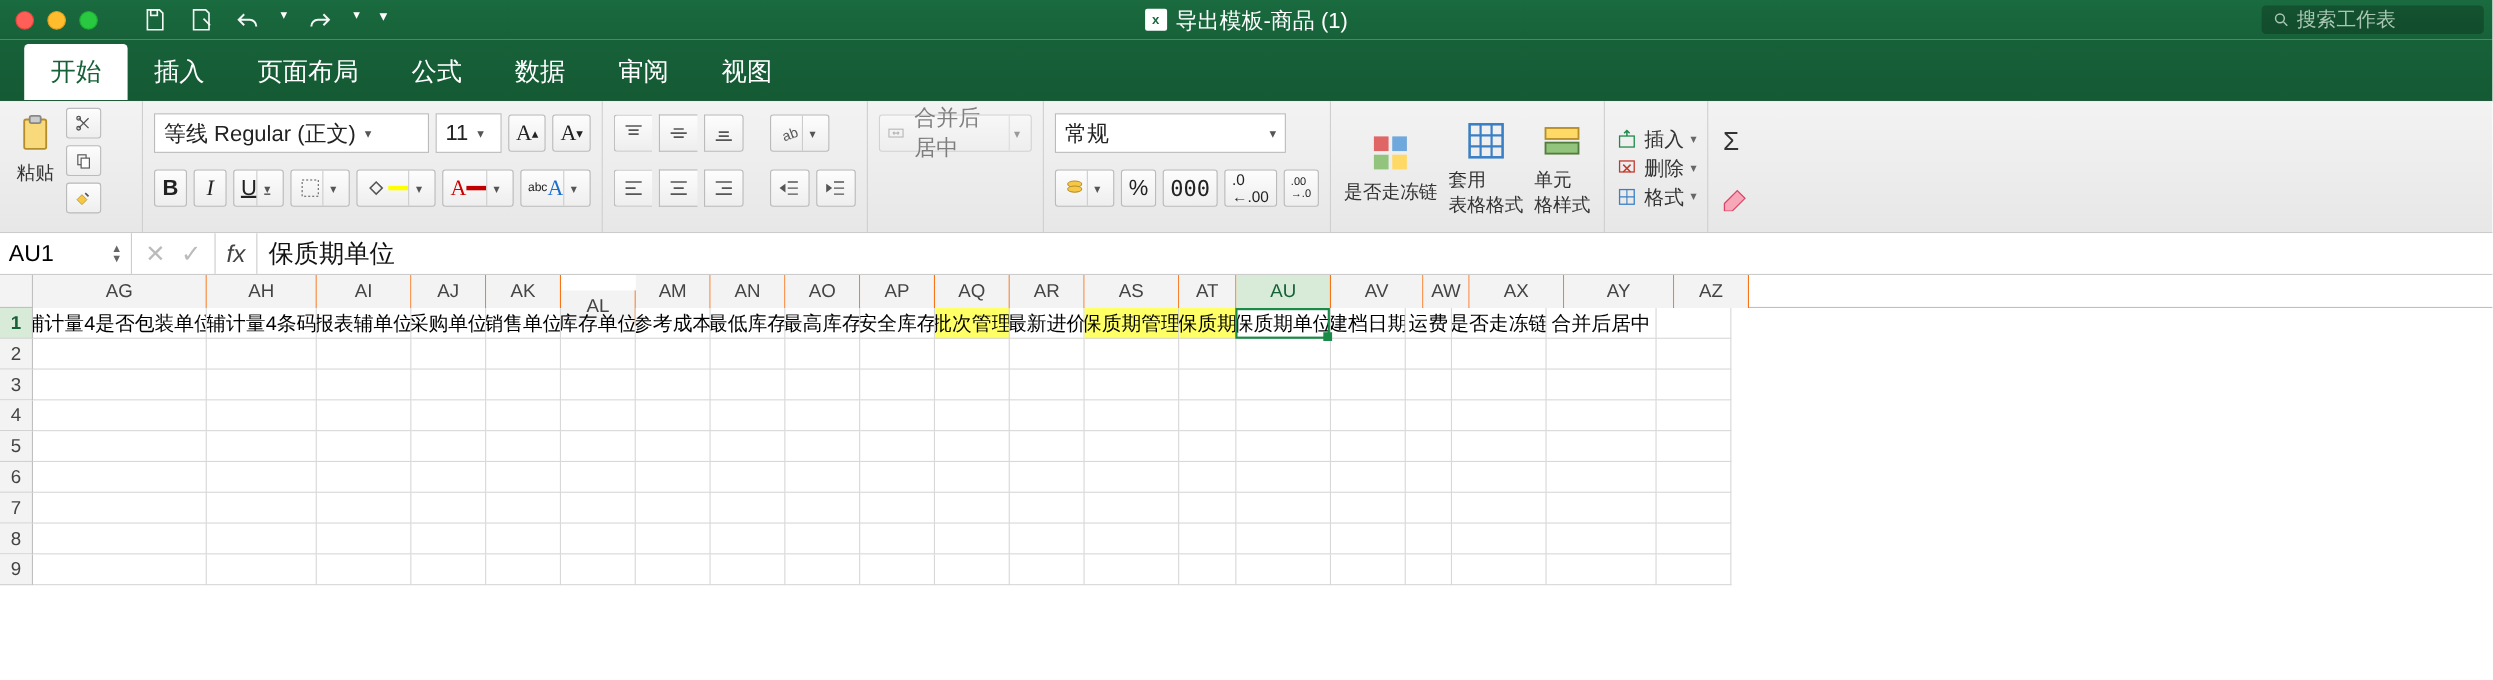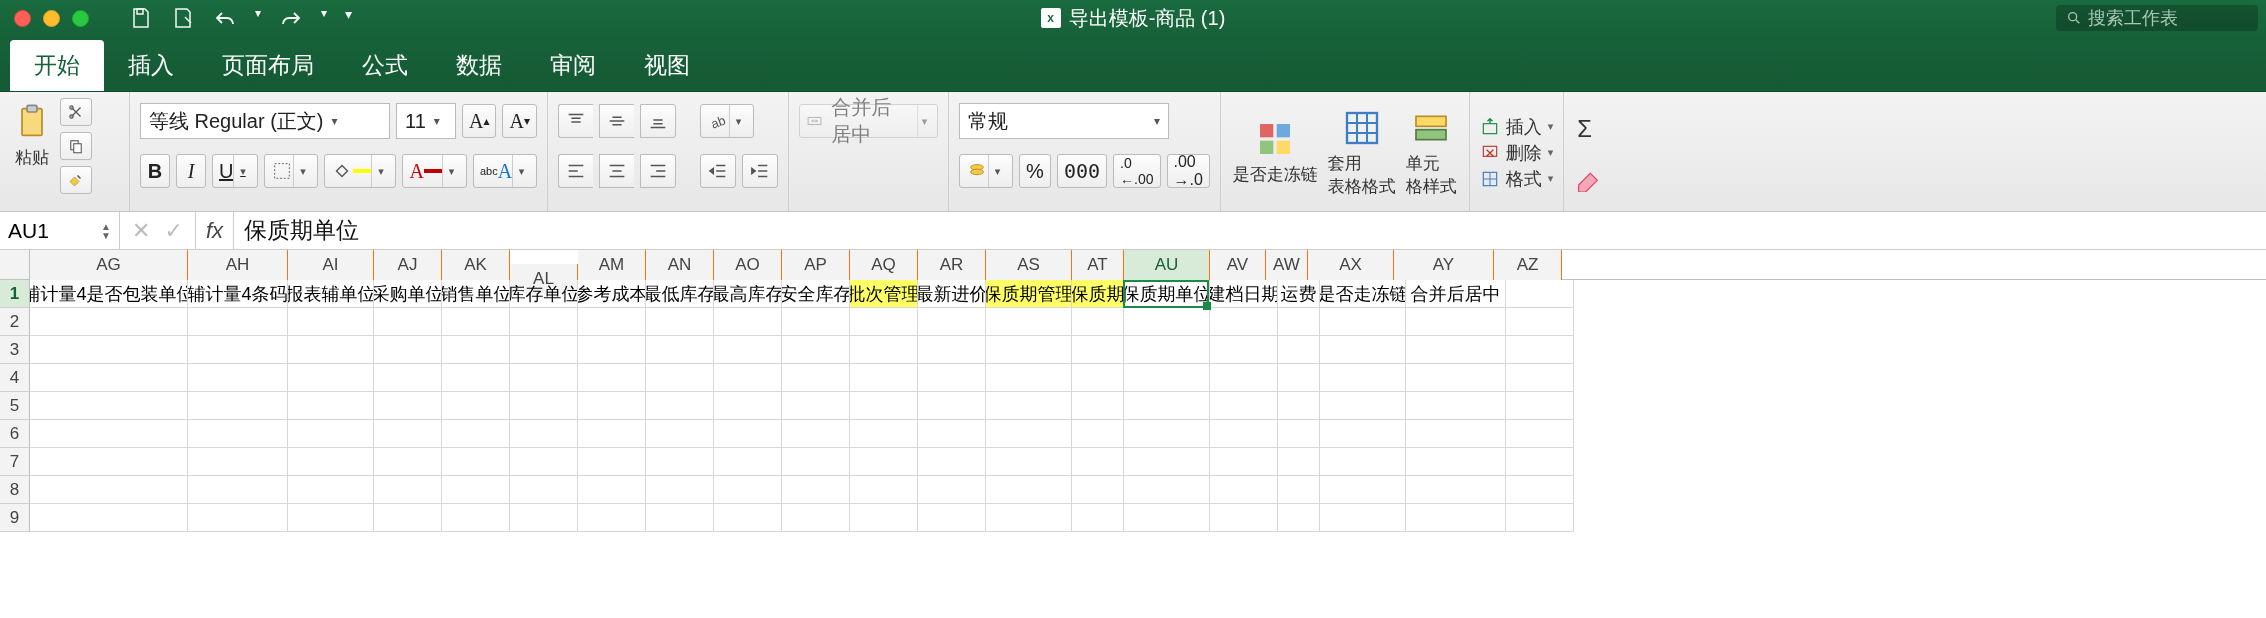--- a/index.html
+++ b/index.html
@@ -14,21 +14,21 @@
   .dot.green { background: #28c940; border: 1px solid #1faa33; }
   .qat { display: flex; gap: 18px; margin-left: 40px; }
   .qat .ic { width: 24px; height: 24px; fill: #fff; opacity: .95; }
   .titlecenter { position: absolute; left:0; right:0; display:flex; justify-content:center; align-items:center; gap:8px; font-size: 20px; color:#fff; pointer-events:none;}
   .searchbox { margin-left:auto; display:flex; align-items:center; gap:6px; background: rgba(0,0,0,.22); border-radius:4px; padding:2px 10px; height:26px; min-width:200px; color:#cfe3d5;}
   .searchbox input { background: transparent; border:0; outline:0; color:#cfe3d5; font-size:18px; width:160px;}
   .searchbox input::placeholder{ color:#a9c7b4;}
   .titlecenter .xls { width:20px;height:20px; background:#fff; display:inline-flex; align-items:center; justify-content:center; color:#1a6b3f; font-size:12px; font-weight:bold; border-radius:2px;}
 
   
-  .tabrow { height: 56px; background: linear-gradient(#176139,#145a34); display:flex; align-items:flex-end; padding-left: 10px; border-bottom: 1px solid #0f4a2a;}
+  .tabrow { height: 56px; background: linear-gradient(#176139,#145a34); display:flex; align-items:flex-end; padding-left: 22px; border-bottom: 1px solid #0f4a2a;}
   .tab { padding: 10px 24px 10px 24px; font-size: 23px; color:#fff; cursor:pointer;}
   .tab.active { background:#fff; color:#176139; border-radius:4px 4px 0 0;}
 
   
   .ribbon { height: 120px; background: linear-gradient(#f3f3f3,#e7e7e7); border-bottom:1px solid #c6c6c6; display:flex; }
   .group { border-right:1px solid #cfcfcf; padding: 6px 10px 4px 10px; display:flex; flex-direction:column; gap:4px; }
   .rowtop { display:flex; align-items:center; gap:6px; height:46px;}
   .rowbot { display:flex; align-items:center; gap:6px; height:46px;}
 
   .bigbtn { display:flex; flex-direction:column; align-items:center; gap:4px; padding:4px 2px; }
@@ -294,21 +294,21 @@
       <div class="btn sm">
           <svg viewBox="0 0 24 24">
             <ellipse cx="12" cy="8" rx="7" ry="3" fill="#f7c845" stroke="#b58e2a"></ellipse>
             <ellipse cx="12" cy="13" rx="7" ry="3" fill="#f7c845" stroke="#b58e2a"></ellipse>
           </svg>
           <span class="splitarr"></span>
         </div>
       <div class="btn sm">%</div>
       <div class="btn sm" style="font-family:monospace;">000</div>
       <div class="btn sm" style="font-size:14px;">.0<br>←.00</div>
-      <div class="btn sm" style="font-size:16px;">.00<br>→.0</div>
+      <div class="btn sm" style="font-size:10px;">.00<br>→.0</div>
     </div>
   </div>
 
   <div class="group" style="flex-direction:row;align-items:center;gap:6px;">
     <div class="bigbtn">
       <svg class="ic" viewBox="0 0 24 24">
           <rect x="3" y="3" width="8" height="8" fill="#e06666"></rect>
           <rect x="13" y="3" width="8" height="8" fill="#6fa8dc"></rect>
           <rect x="3" y="13" width="8" height="8" fill="#93c47d"></rect>
           <rect x="13" y="13" width="8" height="8" fill="#ffd966"></rect>
@@ -406,21 +406,21 @@
       <div class="ch" style="width: 68px; margin-top: 14px;">AL</div>
       <div class="ch" style="width: 68px;">AM</div>
       <div class="ch" style="width: 68px;">AN</div>
       <div class="ch" style="width: 68px;">AO</div>
       <div class="ch" style="width: 68px;">AP</div>
       <div class="ch" style="width: 68px;">AQ</div>
       <div class="ch" style="width: 68px;">AR</div>
       <div class="ch" style="width: 86px;">AS</div>
       <div class="ch" style="width: 52px;">AT</div>
       <div class="ch sel" style="width: 86px;">AU</div>
-      <div class="ch" style="width: 56px;">AV</div>
+      <div class="ch" style="width: 84px;">AV</div>
       <div class="ch" style="width: 42px;">AW</div>
       <div class="ch" style="width: 86px;">AX</div>
       <div class="ch" style="width: 100px;">AY</div>
       <div class="ch" style="width: 68px;">AZ</div>
     </div>
   <div class="rows">
     <div class="rhcol" id="rhcol">
         <div class="rh sel" style="height: 28px;">1</div>
         <div class="rh" style="height: 28px;">2</div>
         <div class="rh" style="height: 28px;">3</div>

